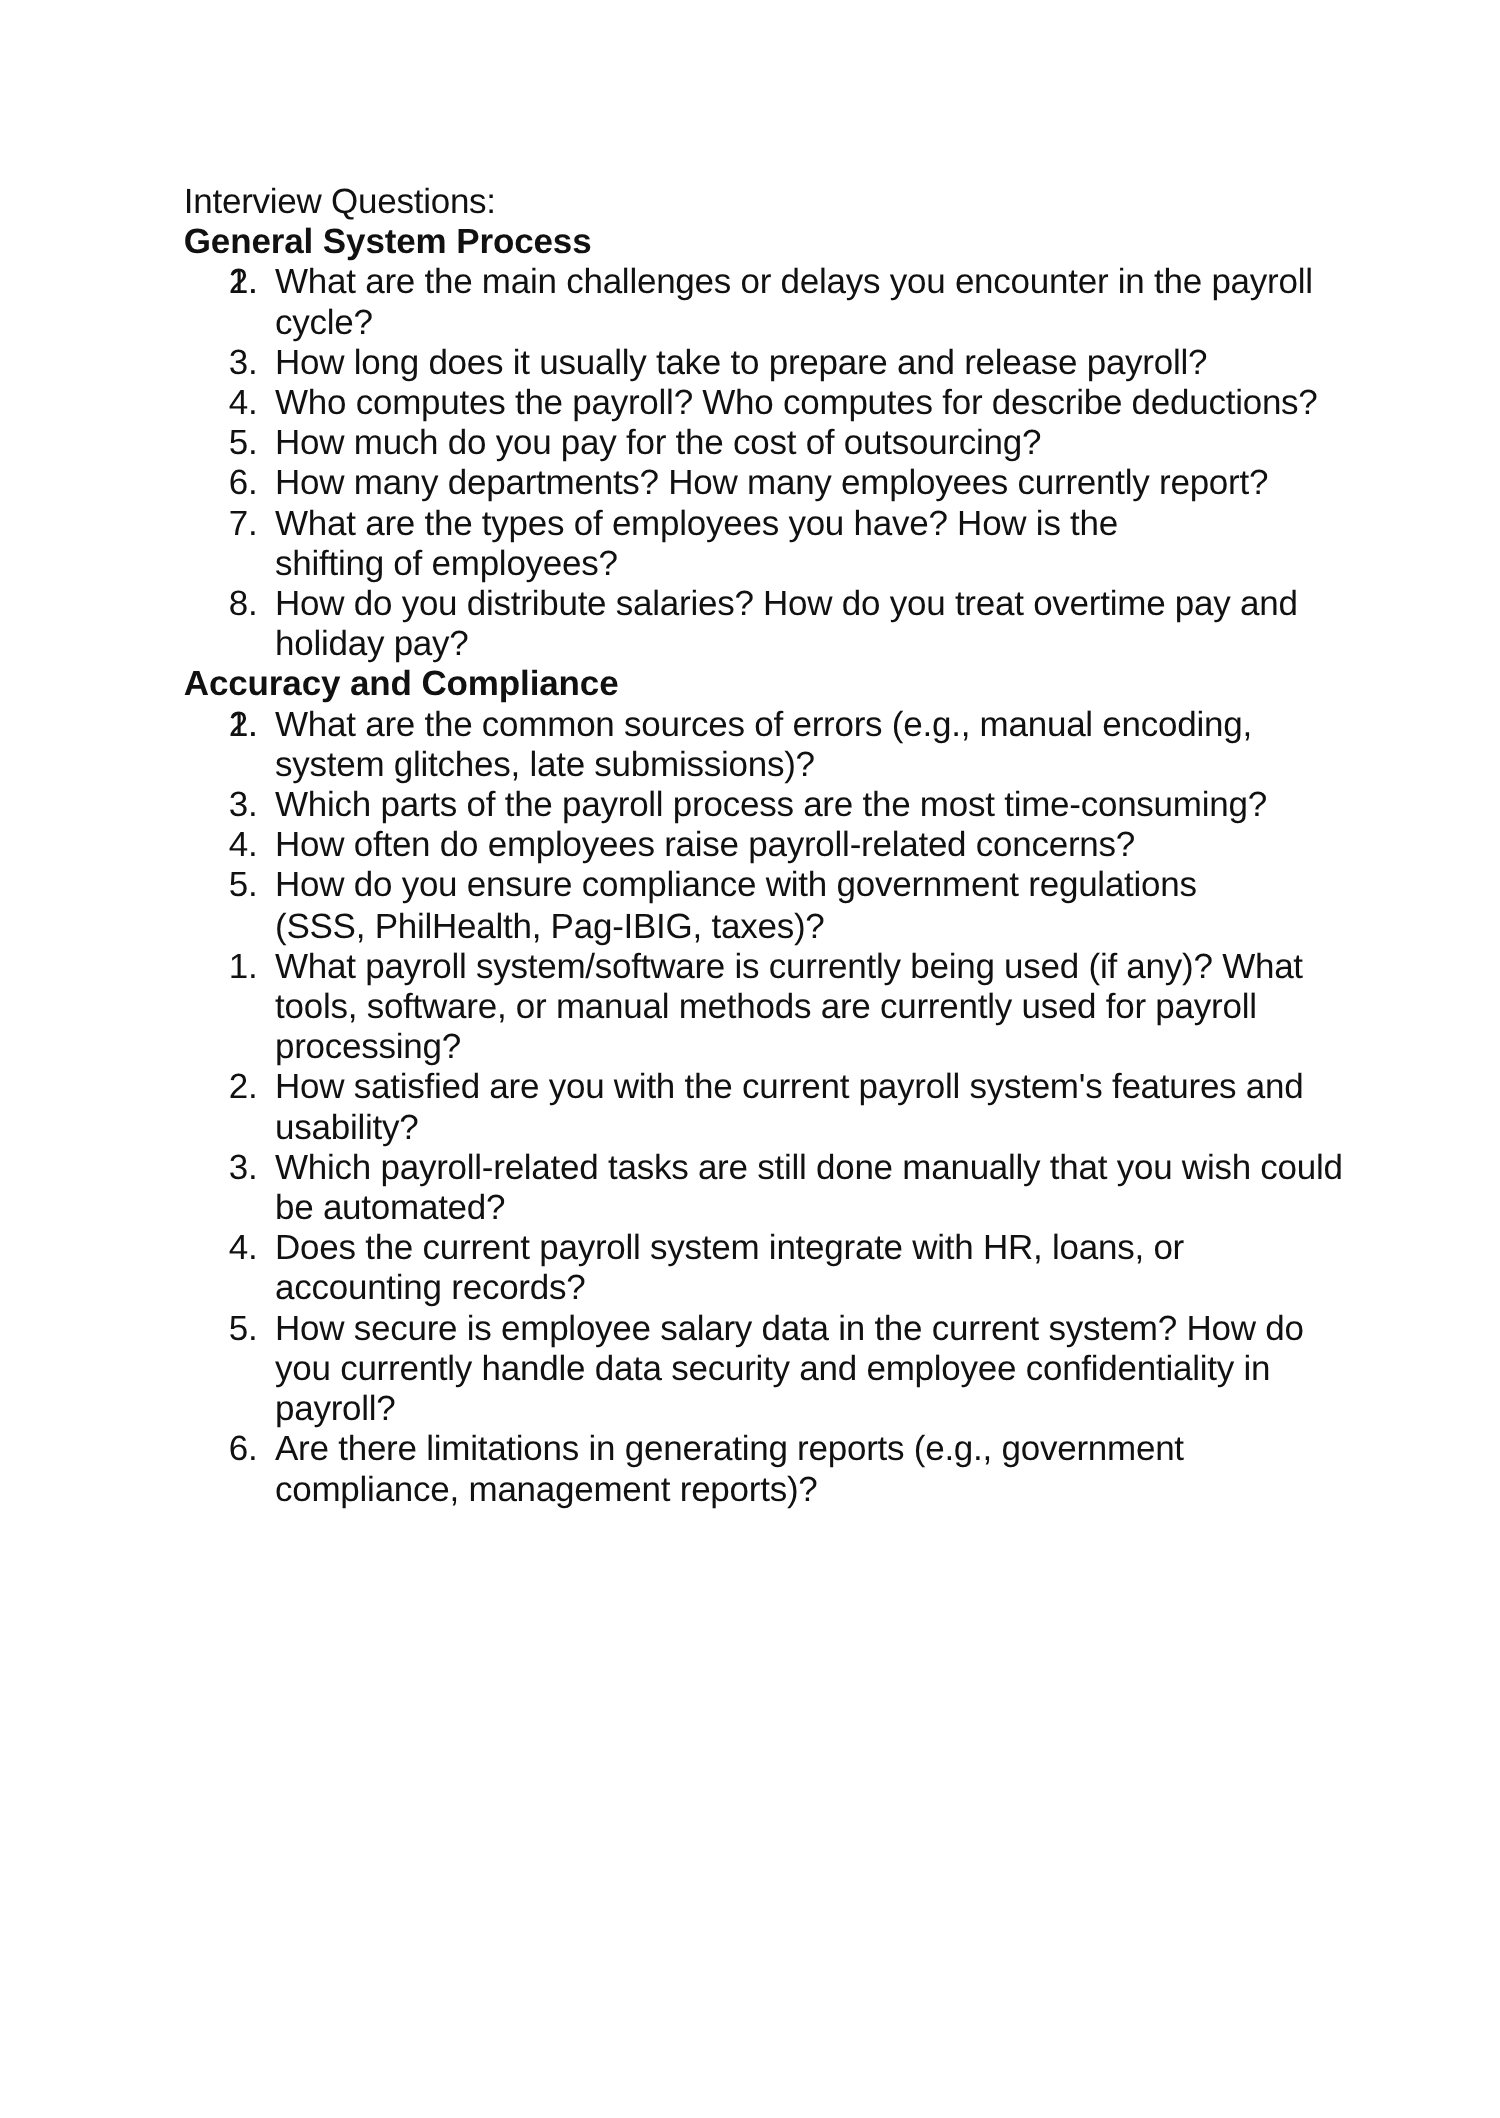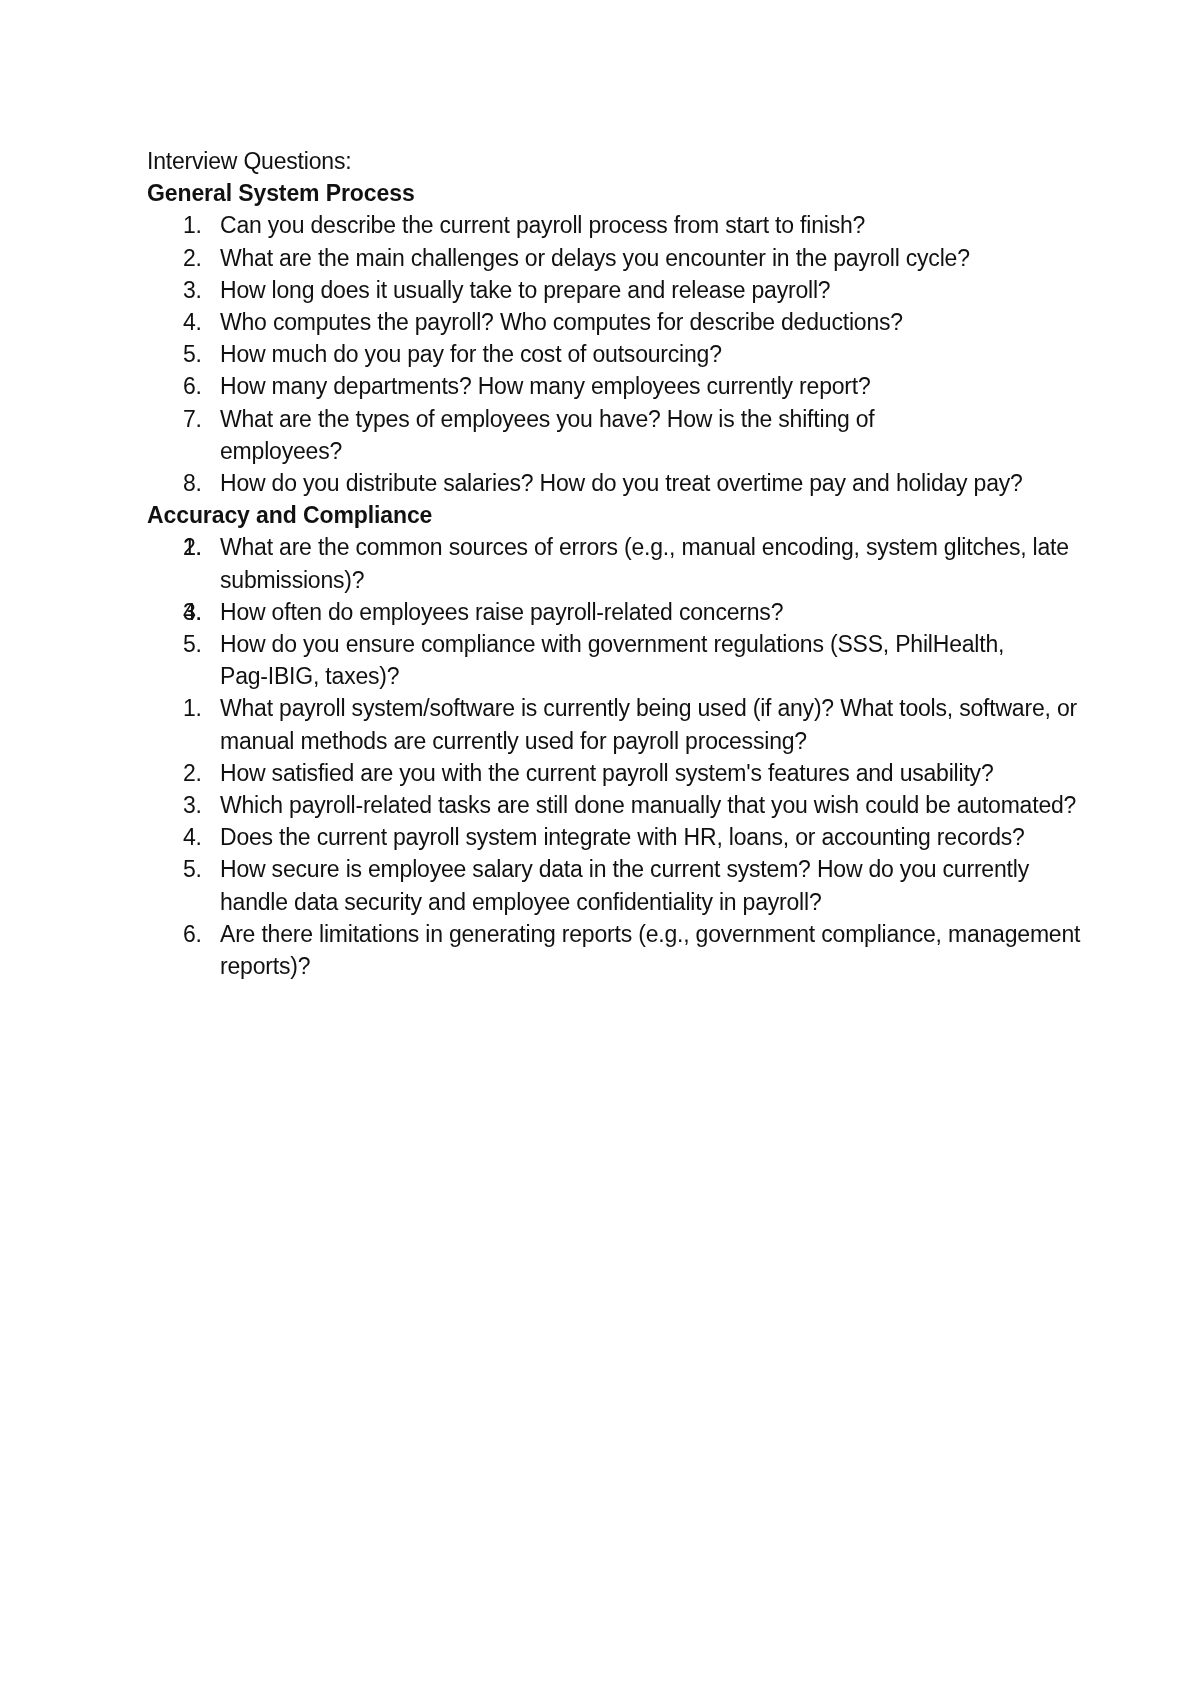--- a/index.html
+++ b/index.html
@@ -1,50 +1,50 @@
 <!DOCTYPE html>
 <html><head>
 <meta charset="utf-8">
 <style>
   html, body { margin: 0; padding: 0; background: #ffffff; }
   body { width: 1200px; height: 1694px; position: relative; overflow: hidden;
          font-family: "Liberation Sans", "DejaVu Sans", sans-serif; color: #111; }
-  .page { position: absolute; left: 147px; top: 145px; width: 930px; font-size: 23px; line-height: 32.2px; }
+  .page { position: absolute; left: 147px; top: 145px; width: 930px; font-size: 28px; line-height: 32.2px; }
   .title { font-weight: normal; letter-spacing: -0.2px; }
   .section-heading { font-weight: bold; margin: 0; letter-spacing: -0.1px; }
   ol { margin: 0; padding: 0; list-style: none; }
   li { position: relative; padding-left: 73px; letter-spacing: -0.2px; }
   .num { position: absolute; left: 36px; top: 0; }
 </style>
 </head>
 <body>
 
 <div class="page">
   <div class="title">Interview Questions:</div>
 
   <div>
     <div class="section-heading">General System Process</div>
     <ol>
-      <li><span class="num">1.</span><span>Can you describe the current payroll process from start to finish?</span></li>
+      <li><span class="num">1.</span></li>
       <li><span class="num">2.</span><span>What are the main challenges or delays you encounter in the payroll cycle?</span></li>
       <li><span class="num">3.</span><span>How long does it usually take to prepare and release payroll?</span></li>
       <li><span class="num">4.</span><span>Who computes the payroll? Who computes for describe deductions?</span></li>
       <li><span class="num">5.</span><span>How much do you pay for the cost of outsourcing?</span></li>
       <li><span class="num">6.</span><span>How many departments? How many employees currently report?</span></li>
       <li style="width:690px"><span class="num">7.</span><span>What are the types of employees you have? How is the shifting of employees?</span></li>
       <li style="width:860px"><span class="num">8.</span><span>How do you distribute salaries? How do you treat overtime pay and holiday pay?</span></li>
     </ol>
   </div>
 
   <div>
     <div class="section-heading">Accuracy and Compliance</div>
     <ol>
       <li><span class="num">1.</span></li>
       <li style="width:850px"><span class="num">2.</span><span>What are the common sources of errors (e.g., manual encoding, system glitches, late submissions)?</span></li>
-      <li><span class="num">3.</span></li>
+      <li><span class="num">3.</span><span>Which parts of the payroll process are the most time-consuming?</span></li>
       <li><span class="num">4.</span><span>How often do employees raise payroll-related concerns?</span></li>
       <li style="width:790px"><span class="num">5.</span><span>How do you ensure compliance with government regulations (SSS, PhilHealth, Pag-IBIG, taxes)?</span></li>
     </ol>
   </div>
 
   <div>
     <ol>
       <li style="width:880px"><span class="num">1.</span><span>What payroll system/software is currently being used (if any)? What tools, software, or manual methods are currently used for payroll processing?</span></li>
       <li><span class="num">2.</span><span>How satisfied are you with the current payroll system's features and usability?</span></li>
       <li style="width:885px"><span class="num">3.</span><span>Which payroll-related tasks are still done manually that you wish could be automated?</span></li>

